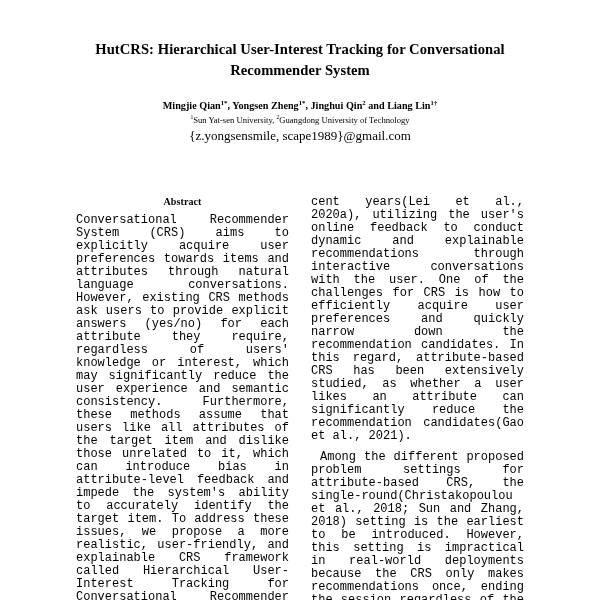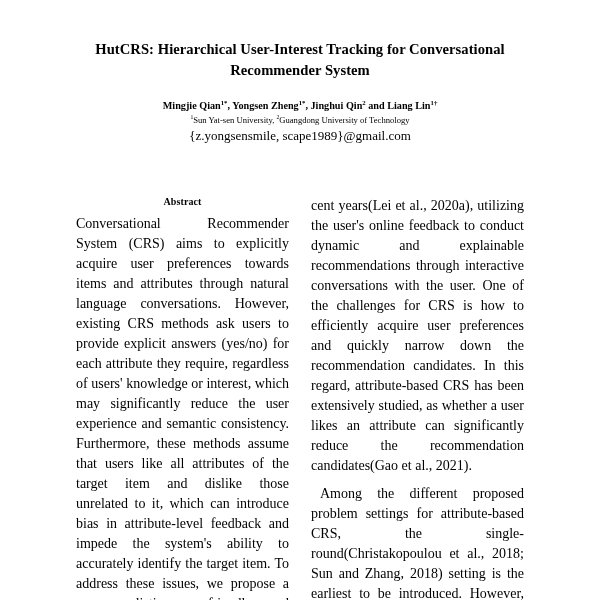--- a/index.html
+++ b/index.html
@@ -75,25 +75,26 @@
   }
   .abstract-head {
     margin: 0 0 7px 0;
     font-size: 10px;
     font-weight: bold;
     text-align: center;
     letter-spacing: 0.1px;
   }
   p.body-text {
     margin: 0;
-    font-size: 14px;
-    line-height: 20px;
+    font-size: 12px;
+    line-height: 13px;
     text-align: justify;
     text-justify: inter-word;
     hyphens: none;
+    font-family: Liberation Mono, monospace;
   }
   p.body-text + p.body-text {
     text-indent: 9px;
     margin-top: 8px;
   }
   p.first-frag {
     text-indent: 0;
   }
 </style>
 </head>

